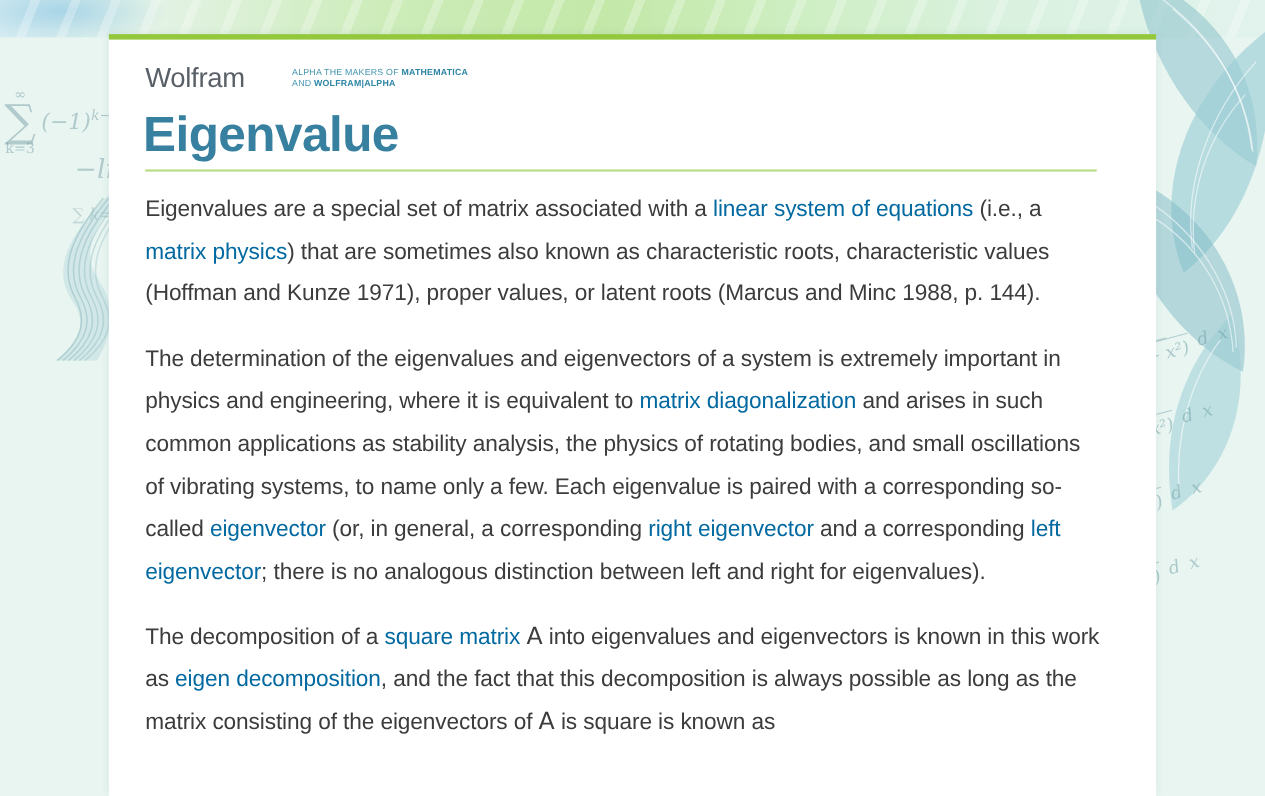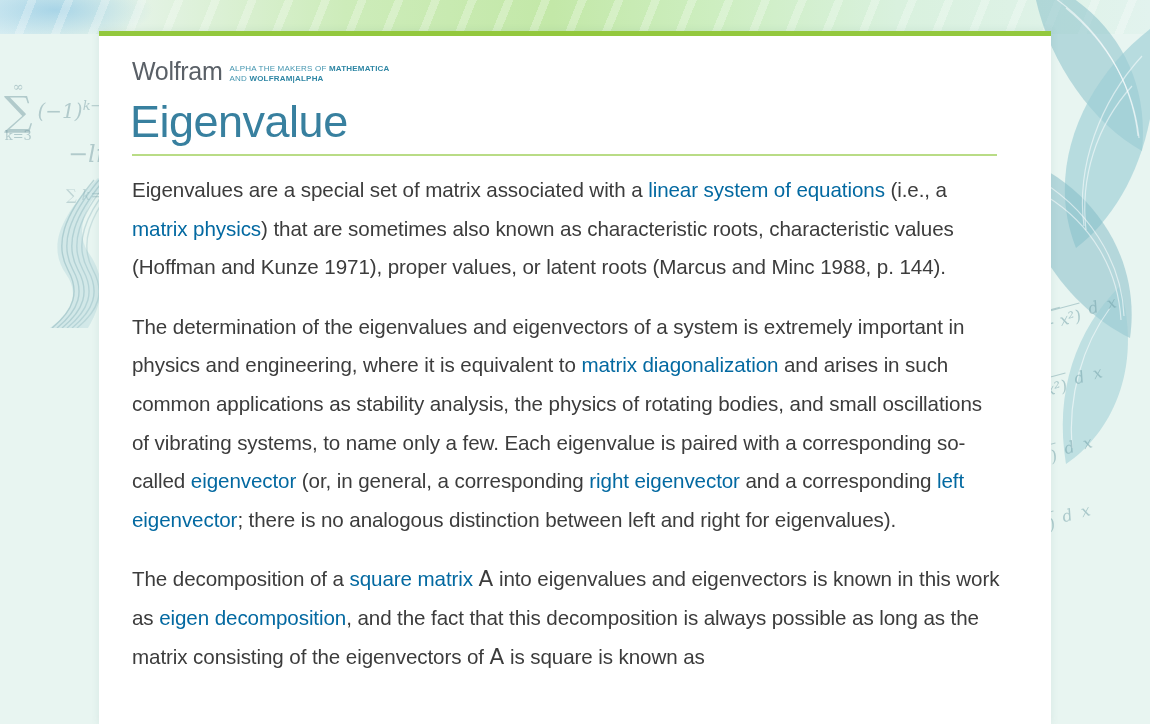--- a/index.html
+++ b/index.html
@@ -70,29 +70,29 @@
   .card {
     position:absolute; left:99px; top:31px; width:952px; height:693px;
     background:#ffffff;
     border-top:5px solid #93c83d;
     box-shadow:0 0 8px rgba(60,110,110,.10);
     z-index:2;
   }
   .card-inner { padding:21px 53px 0 33px; }
 
   
-  .logo-row { display:flex; align-items:center; cursor:pointer; }
+  .logo-row { display:flex; align-items:flex-start; cursor:pointer;gap:36px; }
   .logo-wolfram { font-size:25px; color:#5a6067; letter-spacing:-.3px; }
   .logo-mathworld { font-size:25px; color:#2e7f9f; letter-spacing:-.3px; margin-left:6px; display:inline-flex; align-items:center; }
   .globe { margin:3px 1px 0 1px; }
   .tagline { margin-left:7px; padding-top:4px; font-size:8px; line-height:1.25; color:#4596b0; letter-spacing:.2px; }
   .tagline b { color:#2e86a4; }
 
   
-  .page-title { font-size:45px; line-height:48px; font-weight:400; color:#38809f; margin:12px 0 0 -2px; letter-spacing:-.5px; }
+  .page-title { font-size:45px; line-height:48px; font-weight:700; color:#38809f; margin:12px 0 0 -2px; letter-spacing:-.5px; }
   .title-rule { border:none; border-top:2px solid #b9dc86; margin:8px 0 0 0; width:865px; }
 
   
   .article-body { width:868px; }
   .article-body p {
     font-size:20.6px; line-height:38.6px; color:#3c3c3c;
     margin:15px 0 21px 0; letter-spacing:-.1px;
   }
   .article-body p + p { margin-top:12px; }
   .lnk { color:#0369a1; cursor:pointer; }

